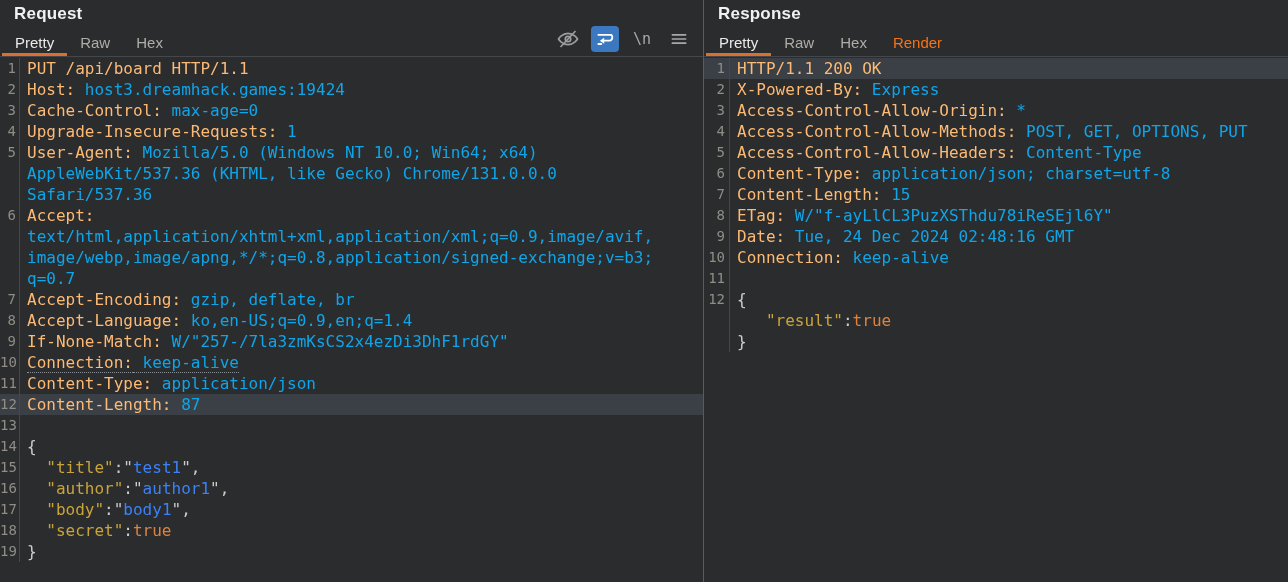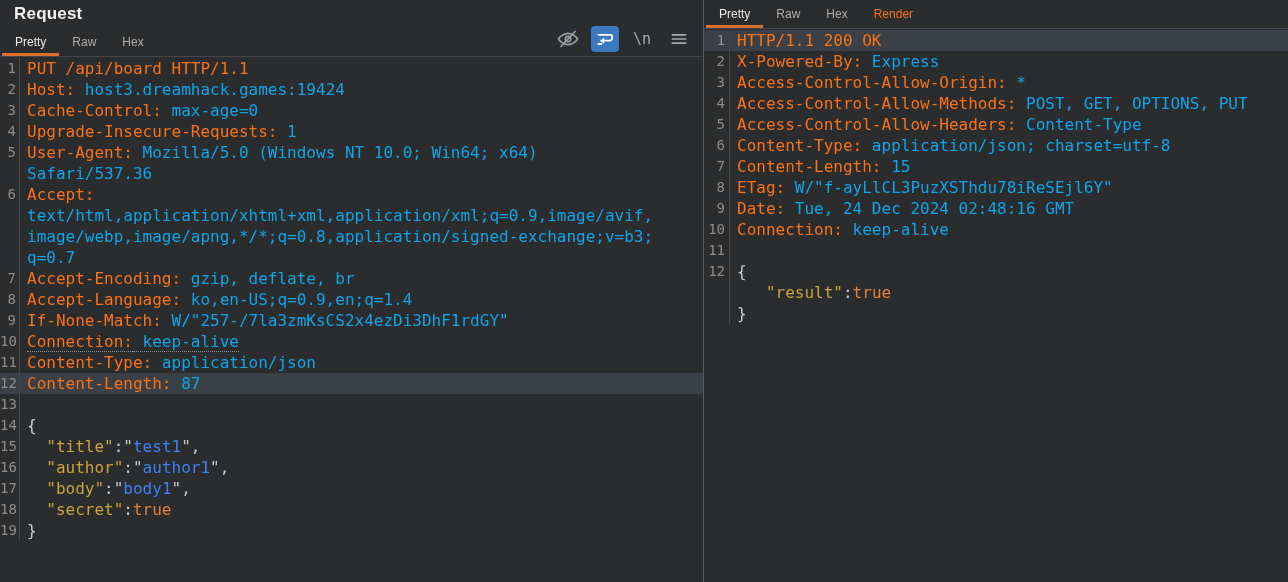--- a/index.html
+++ b/index.html
@@ -13,39 +13,39 @@
   .app { display:flex; width:1288px; height:582px; }
   .panel { display:flex; flex-direction:column; height:582px; position:relative; }
   .panel.left  { width:703px; }
   .panel.right { width:584px; }
   .splitter { width:1px; background:#5a5b5e; height:582px; }
 
   .panel-header { padding:4px 0 0 14px; height:28px; }
   .panel-title { font-size:17px; font-weight:bold; color:#f1f1f1; letter-spacing:.2px; }
 
   .tabbar { height:28px; display:flex; align-items:stretch; padding-left:2px; position:relative; }
-  .tab { padding:0 13px; display:flex; align-items:center; font-size:12px; color:#b0ada9; position:relative; cursor:default; }
+  .tab { padding:0 13px; display:flex; align-items:center; font-size:15px; color:#b0ada9; position:relative; cursor:default; }
   .tab.active { color:#eceae8; }
   .tab.active::after { content:""; position:absolute; left:0; right:0; bottom:0; height:3px; background:#d9702f; }
   .tab.disabled { color:#f97316; }
   .tabsep { position:absolute; left:0; right:0; bottom:-1px; height:1px; background:#45474a; }
 
   .iconrow { position:absolute; right:10px; top:26px; display:flex; align-items:center; gap:9px; }
   .ibtn { width:28px; height:26px; display:flex; align-items:center; justify-content:center; border-radius:4px; }
   .ibtn.blue { background:#3c78c0; }
   .nl-glyph { font-family:"DejaVu Sans Mono", monospace; font-size:15px; color:#a6a8aa; }
 
   .editor { flex:1; padding-top:2px; font-family:"DejaVu Sans Mono", monospace; font-size:16px; overflow:hidden; }
   .row { display:flex; min-height:21px; line-height:21px; }
   .row.hl { background:#3a4046; }
   .gut { width:20px; flex:0 0 auto; text-align:right; color:#8f8d86; font-size:14px; border-right:1px solid #46474a; padding-right:3px; line-height:21px; }
   .panel.right .gut { width:26px; padding-right:4px; }
   .code { padding-left:7px; white-space:pre; flex:1; }
   .panel.left .code { margin-right:12px; }
-  .sg.n { color:#f97316; }
+  .sg.n { color:#fdba74; }
   .sg.v { color:#0ea5e9; }
   .sg.k { color:#c9a43b; }
   .sg.s { color:#3b82f6; }
   .sg.b { color:#df823e; }
   .sg.p { color:#caccce; }
   .sg.u { border-bottom:1px dotted #8b9096; }
 </style>
 </head>
 <body>
 
@@ -102,20 +102,24 @@
         <div class="row">
           <div class="gut">4</div>
           <div class="code"><span class="sg n">Upgrade-Insecure-Requests:</span><span class="sg v"> 1</span></div>
         </div>
         <div class="row">
           <div class="gut">5</div>
           <div class="code"><span class="sg n">User-Agent:</span><span class="sg v"> Mozilla/5.0 (Windows NT 10.0; Win64; x64)</span></div>
         </div>
         <div class="row">
           <div class="gut"></div>
+          <div class="code"><span class="sg v">AppleWebKit/537.36 (KHTML, like Gecko) Chrome/131.0.0.0</span></div>
+        </div>
+        <div class="row">
+          <div class="gut"></div>
           <div class="code"><span class="sg v">Safari/537.36</span></div>
         </div>
         <div class="row">
           <div class="gut">6</div>
           <div class="code"><span class="sg n">Accept:</span></div>
         </div>
         <div class="row">
           <div class="gut"></div>
           <div class="code"><span class="sg v">text/html,application/xhtml+xml,application/xml;q=0.9,image/avif,</span></div>
         </div>
@@ -178,20 +182,23 @@
         <div class="row">
           <div class="gut">19</div>
           <div class="code"><span class="sg p">}</span></div>
         </div>
       </div>
   </div>
 
   <div class="splitter"></div>
 
   <div class="panel right">
+    <div class="panel-header">
+      <span class="panel-title">Response</span>
+    </div>
     <div class="tabbar">
       <div class="tab active">Pretty</div>
         <div class="tab">Raw</div>
         <div class="tab">Hex</div>
         <div class="tab disabled">Render</div>
         <div class="tabsep"></div>
     </div>
     <div class="editor">
         <div class="row hl">
           <div class="gut">1</div>

